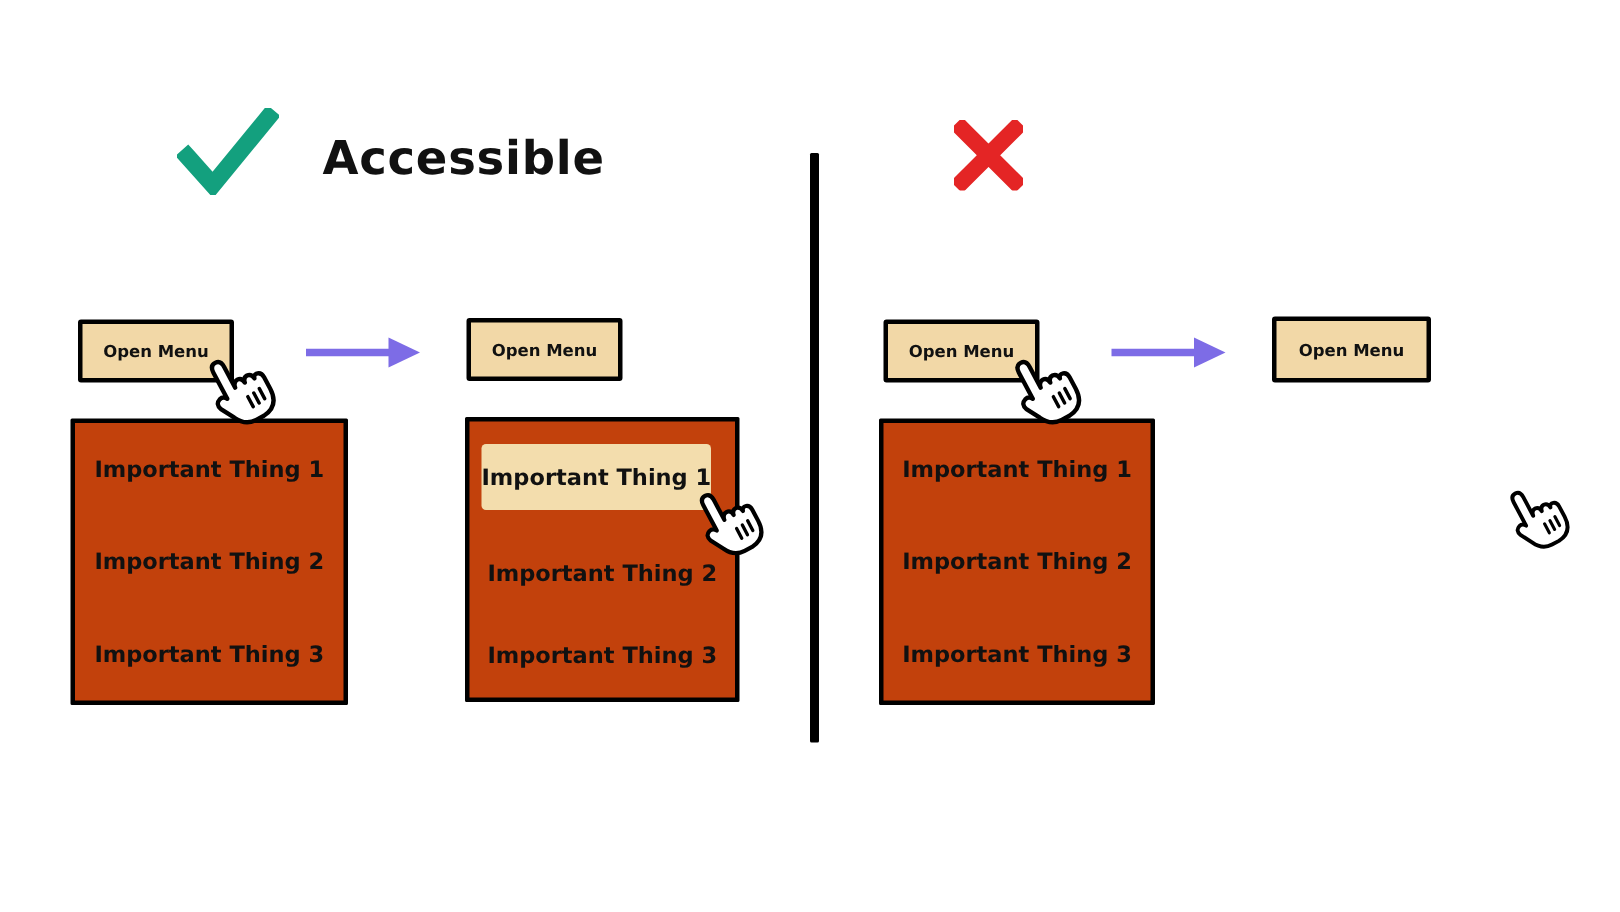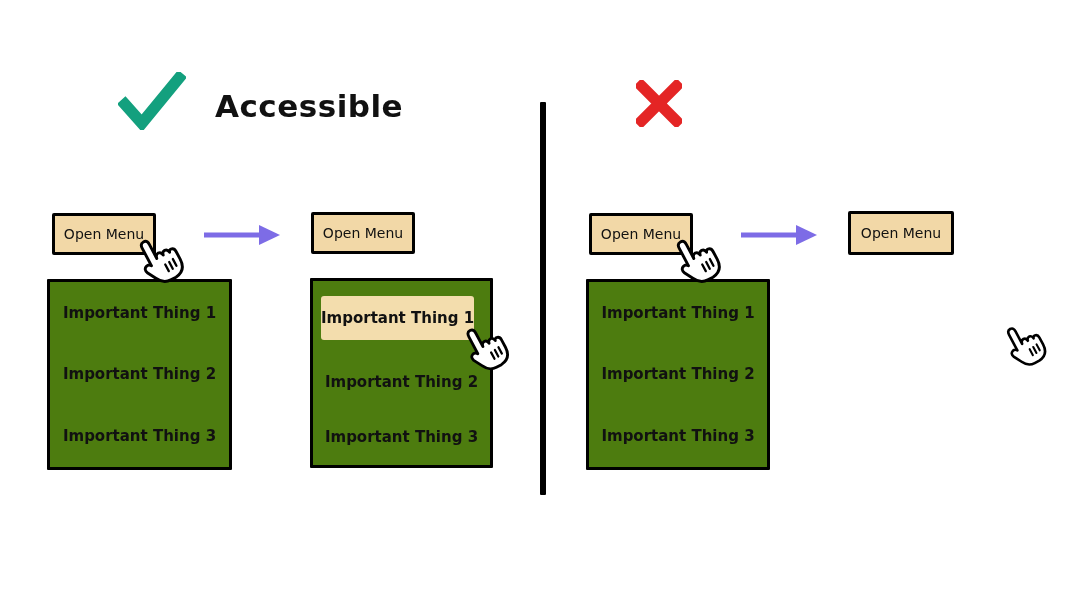--- a/index.html
+++ b/index.html
@@ -28,29 +28,29 @@
   
   .menu-button {
     background: #f2d8a7;
     border: 3px solid #000000;
     border-radius: 2px;
     width: 104px;
     height: 42px;
     display: flex;
     align-items: center;
     justify-content: center;
-    font-size: 14px;
-    font-weight: normal;
+    font-size: 11px;
+    font-weight: bold;
     white-space: nowrap;
     cursor: pointer;
   }
 
   
   .menu-panel {
-    background: #4d7c0f;
+    background: #c2410c;
     border: 3px solid #000000;
     border-radius: 1px;
     display: flex;
     flex-direction: column;
     justify-content: space-around;
   }
   .menu-item {
     font-size: 15px;
     font-weight: bold;
     text-align: center;

